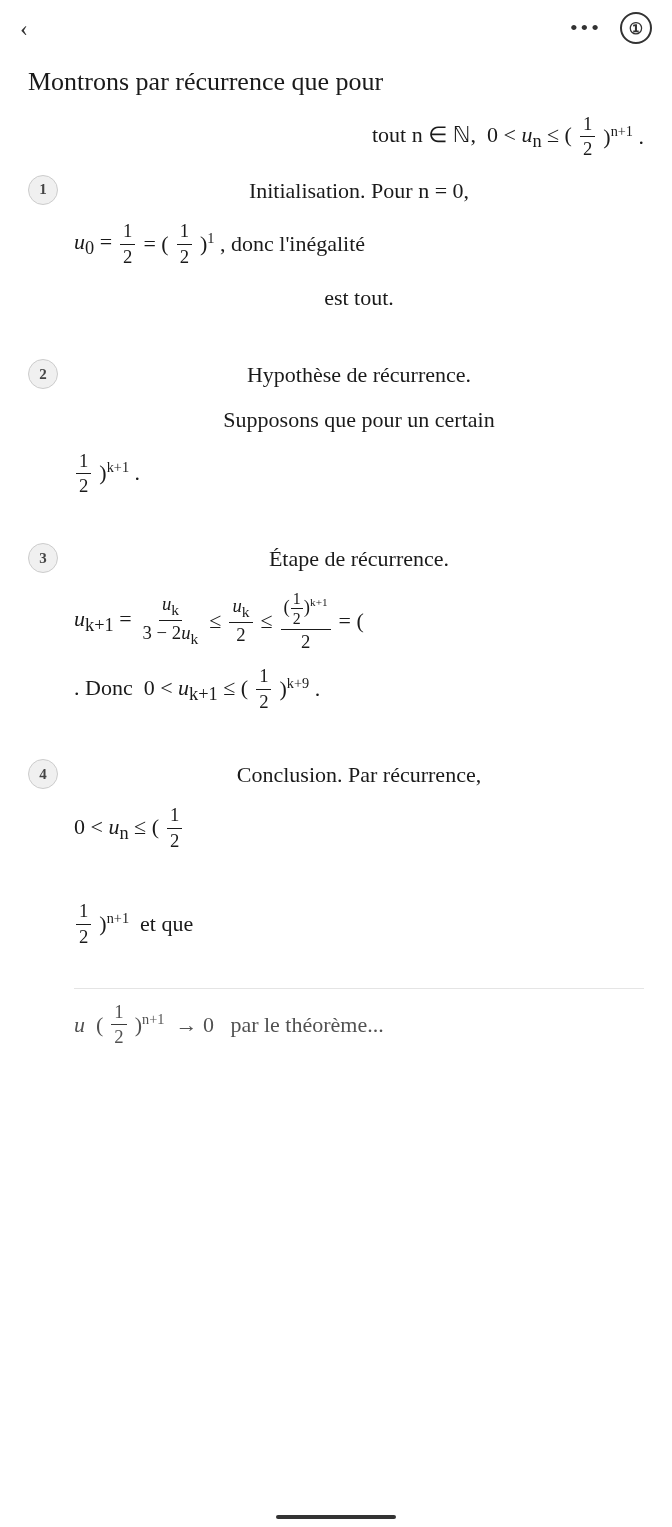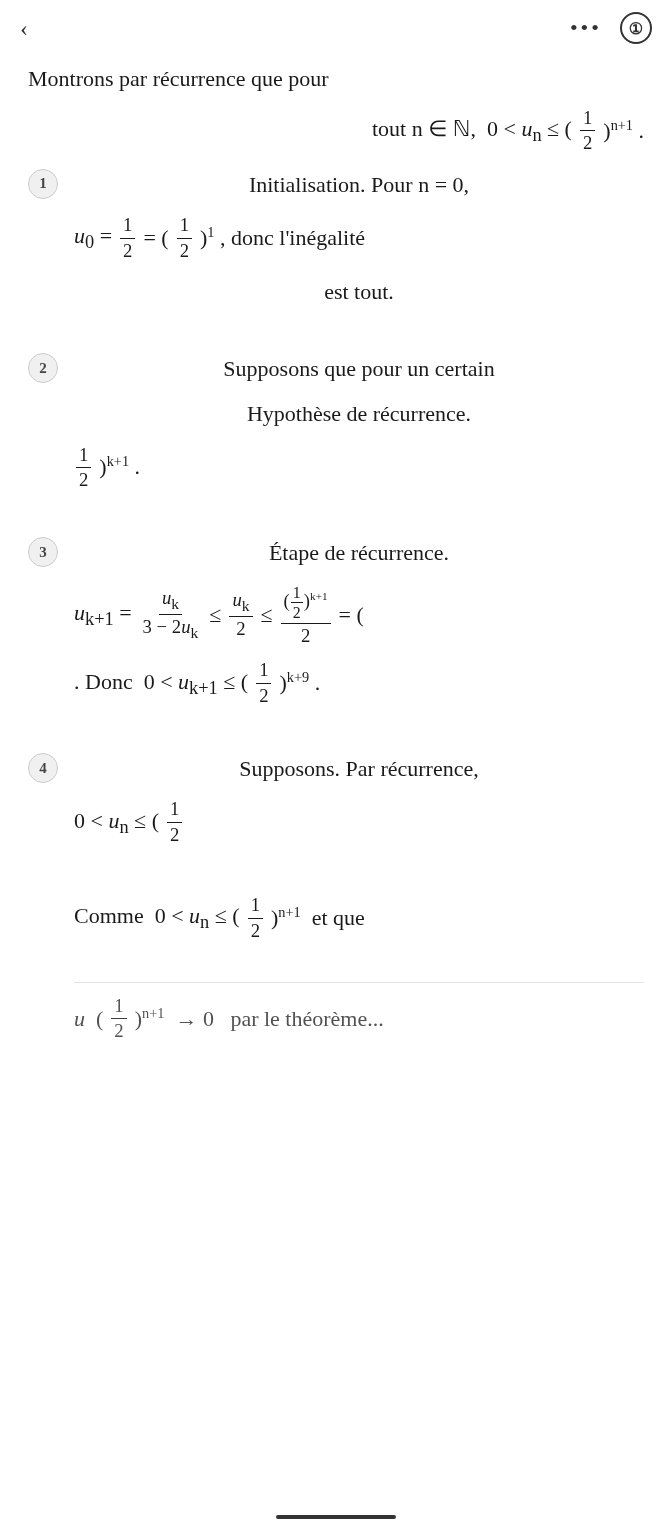--- a/index.html
+++ b/index.html
@@ -57,21 +57,21 @@
       font-size: 16px;
       font-weight: bold;
       color: #333;
     }
 
     .content {
       padding: 10px 28px 60px 28px;
     }
 
     .intro-text {
-      font-size: 22px;
+      font-size: 26px;
       line-height: 1.5;
       margin-bottom: 6px;
     }
 
     .intro-formula {
       font-size: 22px;
       line-height: 1.8;
       margin-bottom: 28px;
       justify-content: flex-end;
     }
@@ -192,22 +192,22 @@
         </span>
         <span>)<sup class="superscript">1</sup> , donc l'inégalité</span>
       </div>
       <p>est tout.</p>
     </div>
   </div>
 
   <div class="step-block">
     <div class="step-number">2</div>
     <div class="step-content">
+      <p>Hypothèse de récurrence.</p>
       <p>Supposons que pour un certain</p>
-      <p>Hypothèse de récurrence.</p>
       <div class="math-row">
         <span class="fraction">
           <span class="numerator">1</span>
           <span class="denominator">2</span>
         </span>
         <span>)<sup class="superscript">k+1</sup> .</span>
       </div>
     </div>
   </div>
 
@@ -243,33 +243,32 @@
           <span class="denominator">2</span>
         </span>
         <span>)<sup class="superscript">k+9</sup> .</span>
       </div>
     </div>
   </div>
 
   <div class="step-block">
     <div class="step-number">4</div>
     <div class="step-content">
-      <p>Supposons. Par récurrence,</p>
+      <p>Conclusion. Par récurrence,</p>
       <div class="math-row">
         <span>0 &lt; <i>u</i><sub>n</sub> ≤ (</span>
         <span class="fraction">
           <span class="numerator">1</span>
           <span class="denominator">2</span>
         </span>
       </div>
 
       <div style="height: 24px;"></div>
 
       <div class="math-row">
-        <span>Comme&nbsp; 0 &lt; <i>u</i><sub>n</sub> ≤ (</span>
         <span class="fraction">
           <span class="numerator">1</span>
           <span class="denominator">2</span>
         </span>
         <span>)<sup class="superscript">n+1</sup>&nbsp; et que</span>
       </div>
 
       <div style="height: 20px;"></div>
 
       <div class="math-row" style="color: #333; opacity: 0.85; border-top: 1px solid #e0e0e0; padding-top: 12px; margin-top: 8px;">

